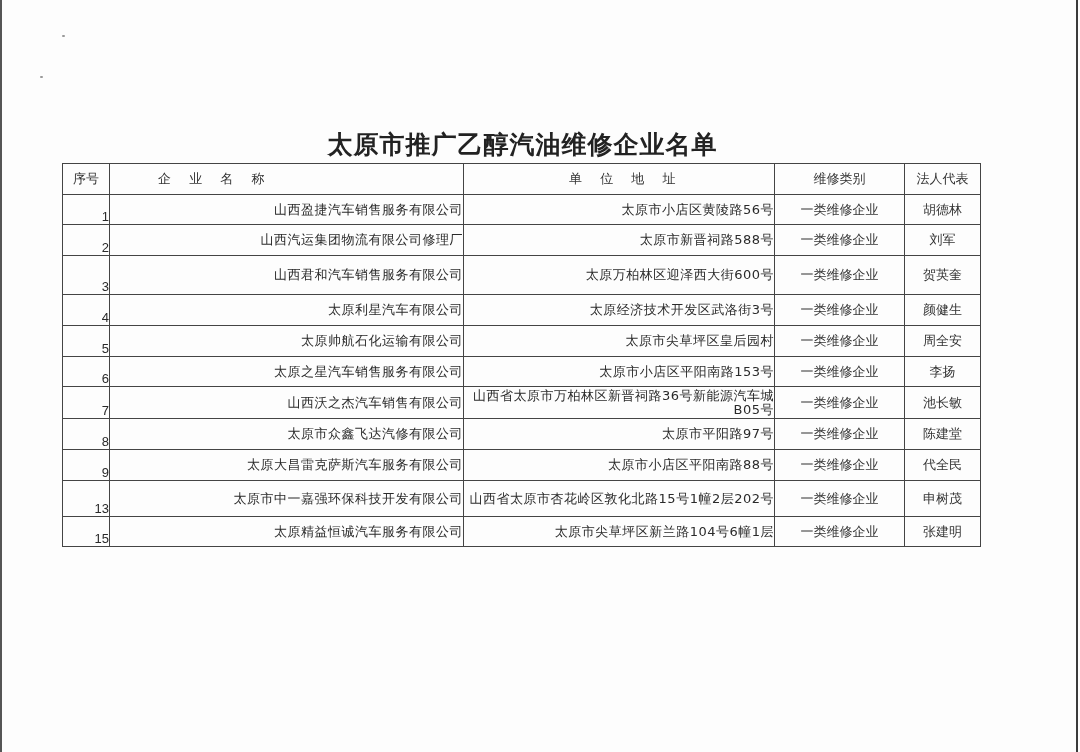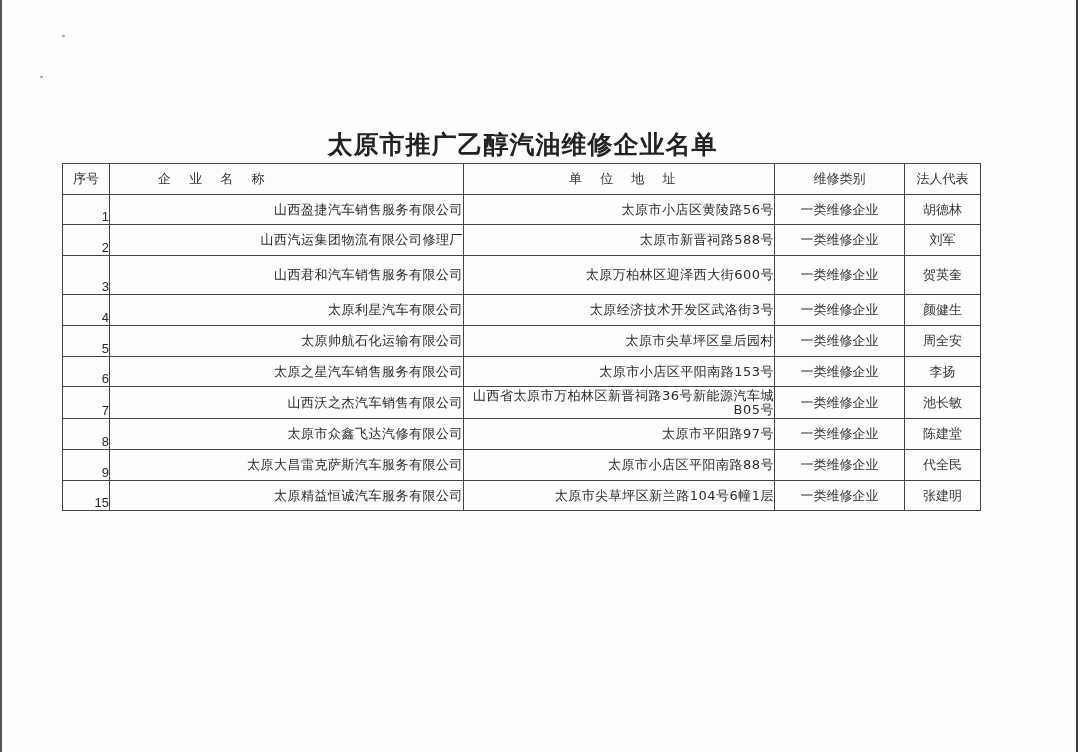--- a/index.html
+++ b/index.html
@@ -120,20 +120,27 @@
     <td class="type" style="height: 29px;">一类维修企业</td>
     <td class="rep" style="height: 29px;">陈建堂</td>
   </tr>
       <tr style="height: 31px;">
     <td class="num" style="height: 29px;">9</td>
     <td class="name" style="height: 29px;">太原大昌雷克萨斯汽车服务有限公司</td>
     <td class="addr" style="height: 29px;">太原市小店区平阳南路88号</td>
     <td class="type" style="height: 29px;">一类维修企业</td>
     <td class="rep" style="height: 29px;">代全民</td>
   </tr>
+      <tr style="height: 36px;">
+    <td class="num" style="height: 34px;">13</td>
+    <td class="name" style="height: 34px;">太原市中一嘉强环保科技开发有限公司</td>
+    <td class="addr" style="height: 34px;">山西省太原市杏花岭区敦化北路15号1幢2层202号</td>
+    <td class="type" style="height: 34px;">一类维修企业</td>
+    <td class="rep" style="height: 34px;">申树茂</td>
+  </tr>
       <tr style="height: 30px;">
     <td class="num" style="height: 28px;">15</td>
     <td class="name" style="height: 28px;">太原精益恒诚汽车服务有限公司</td>
     <td class="addr" style="height: 28px;">太原市尖草坪区新兰路104号6幢1层</td>
     <td class="type" style="height: 28px;">一类维修企业</td>
     <td class="rep" style="height: 28px;">张建明</td>
   </tr>
     </tbody>
 </table>
 

